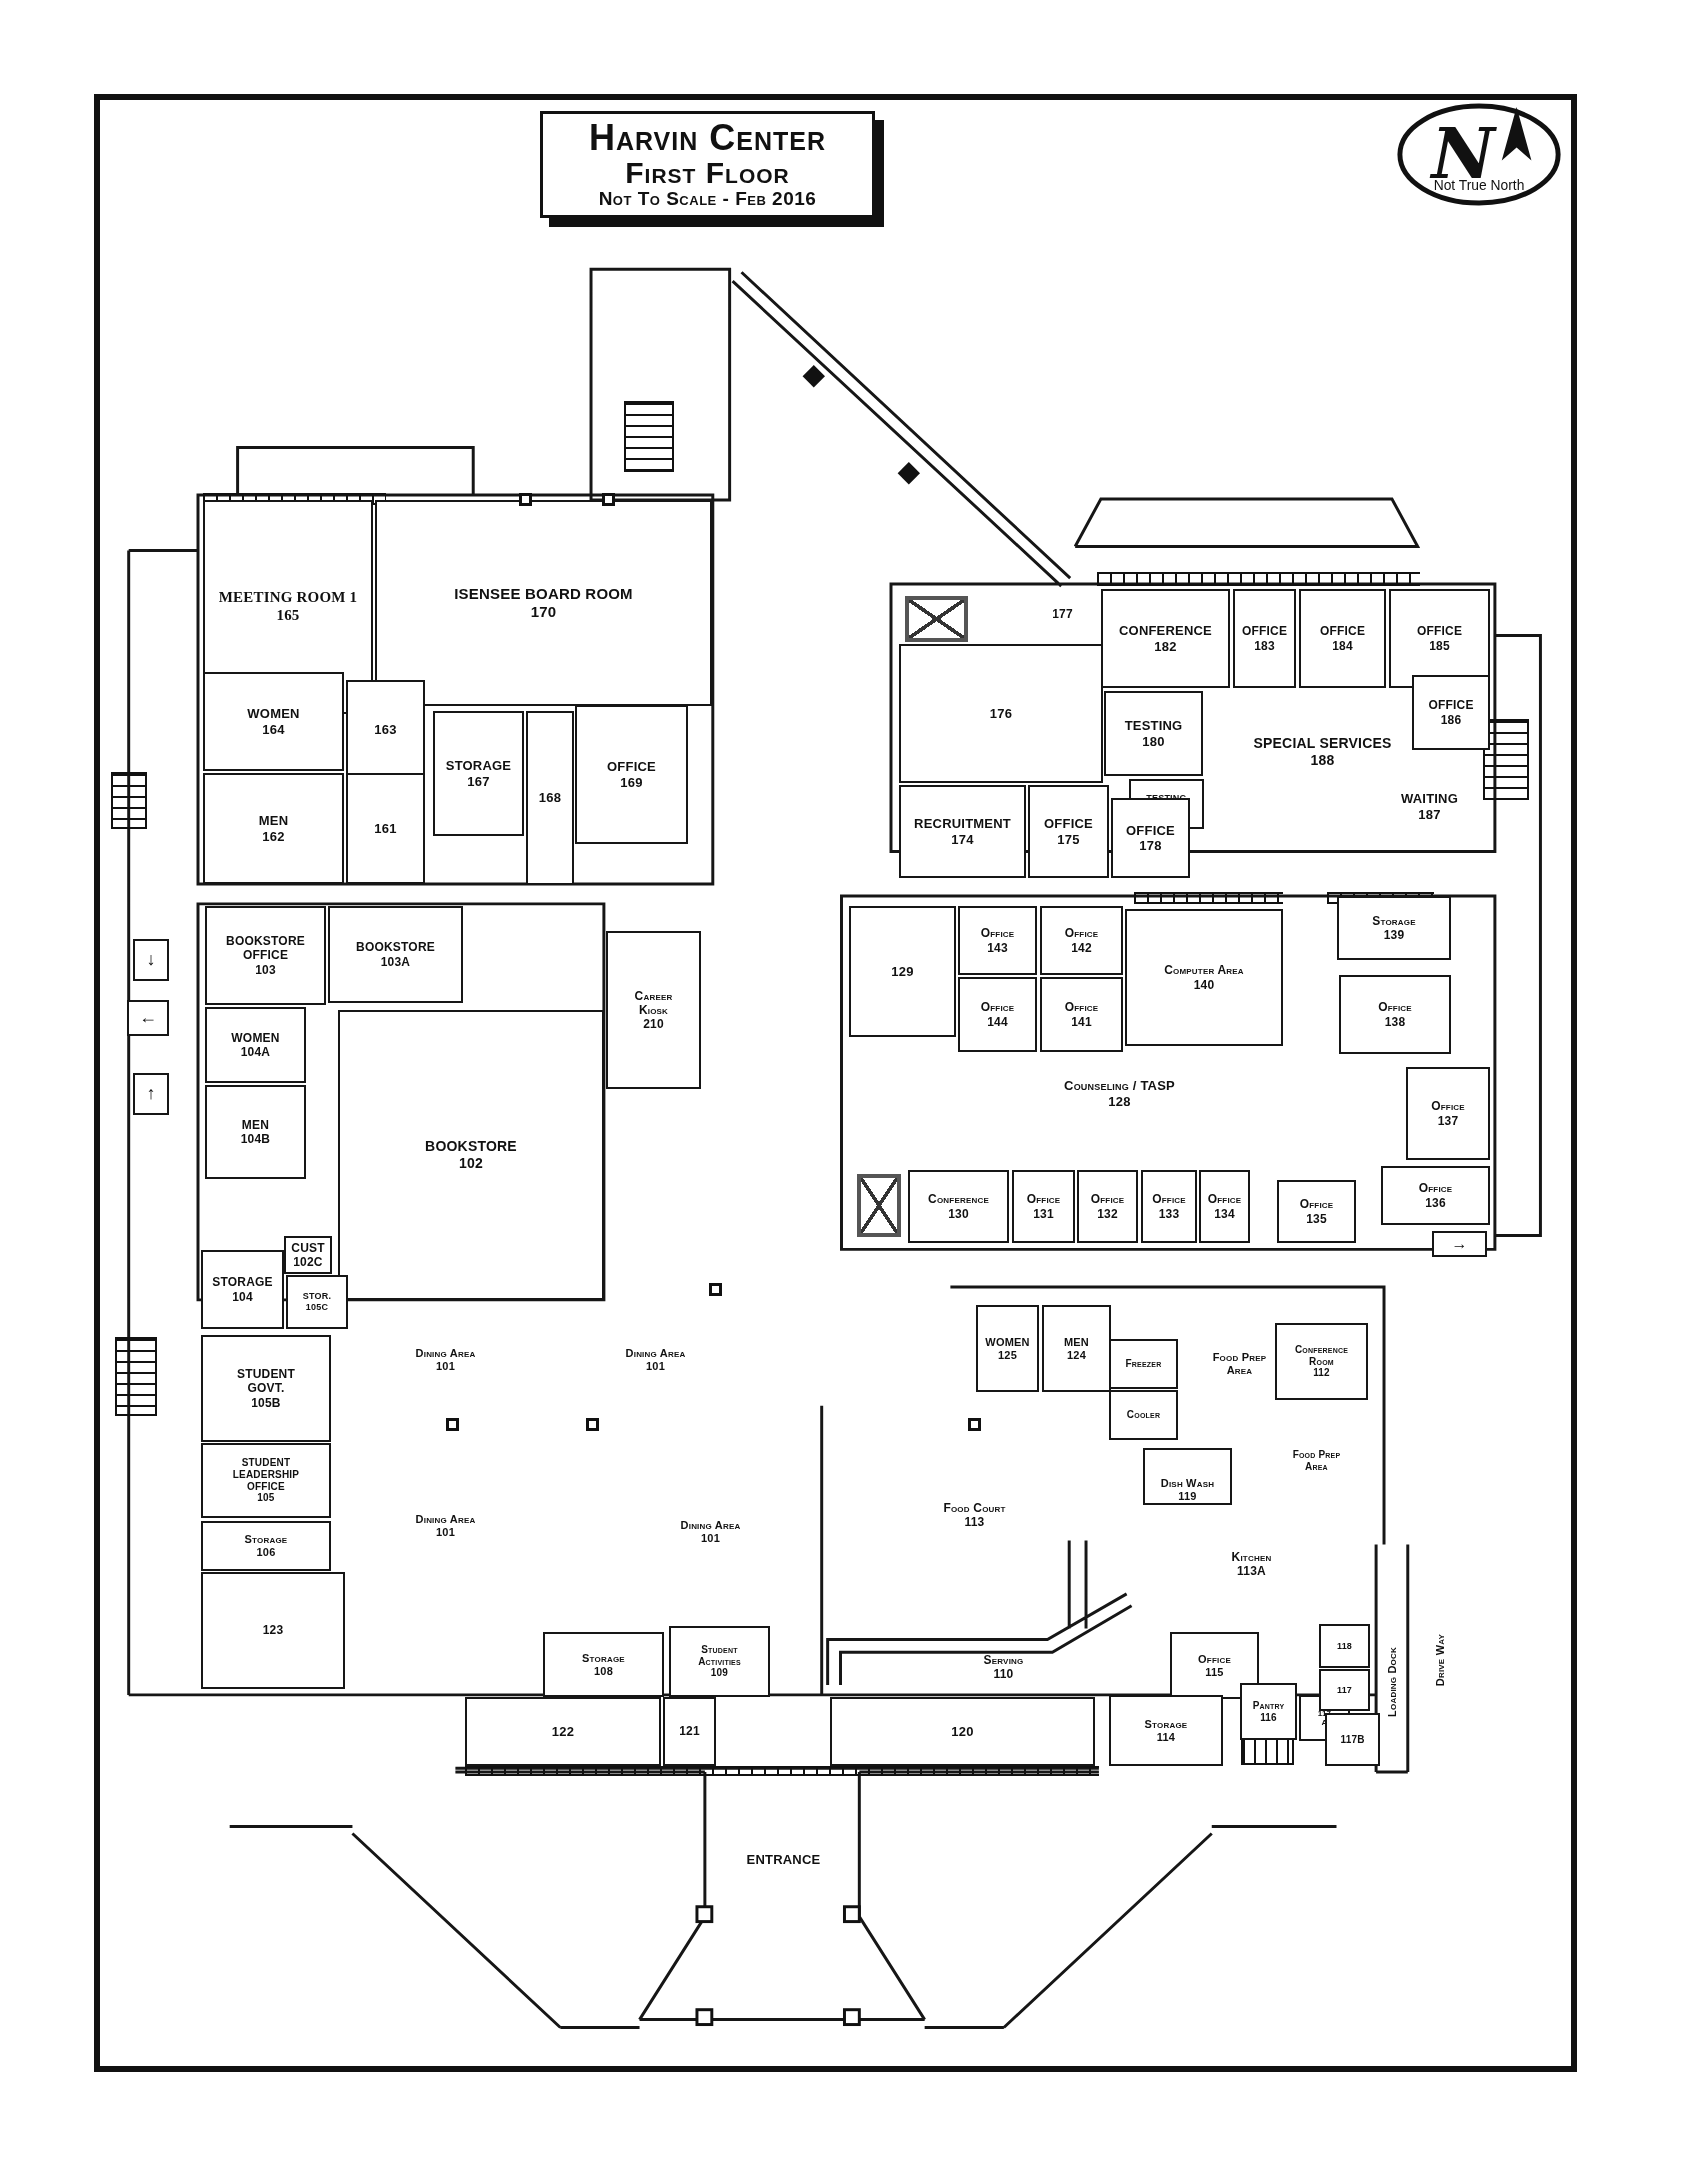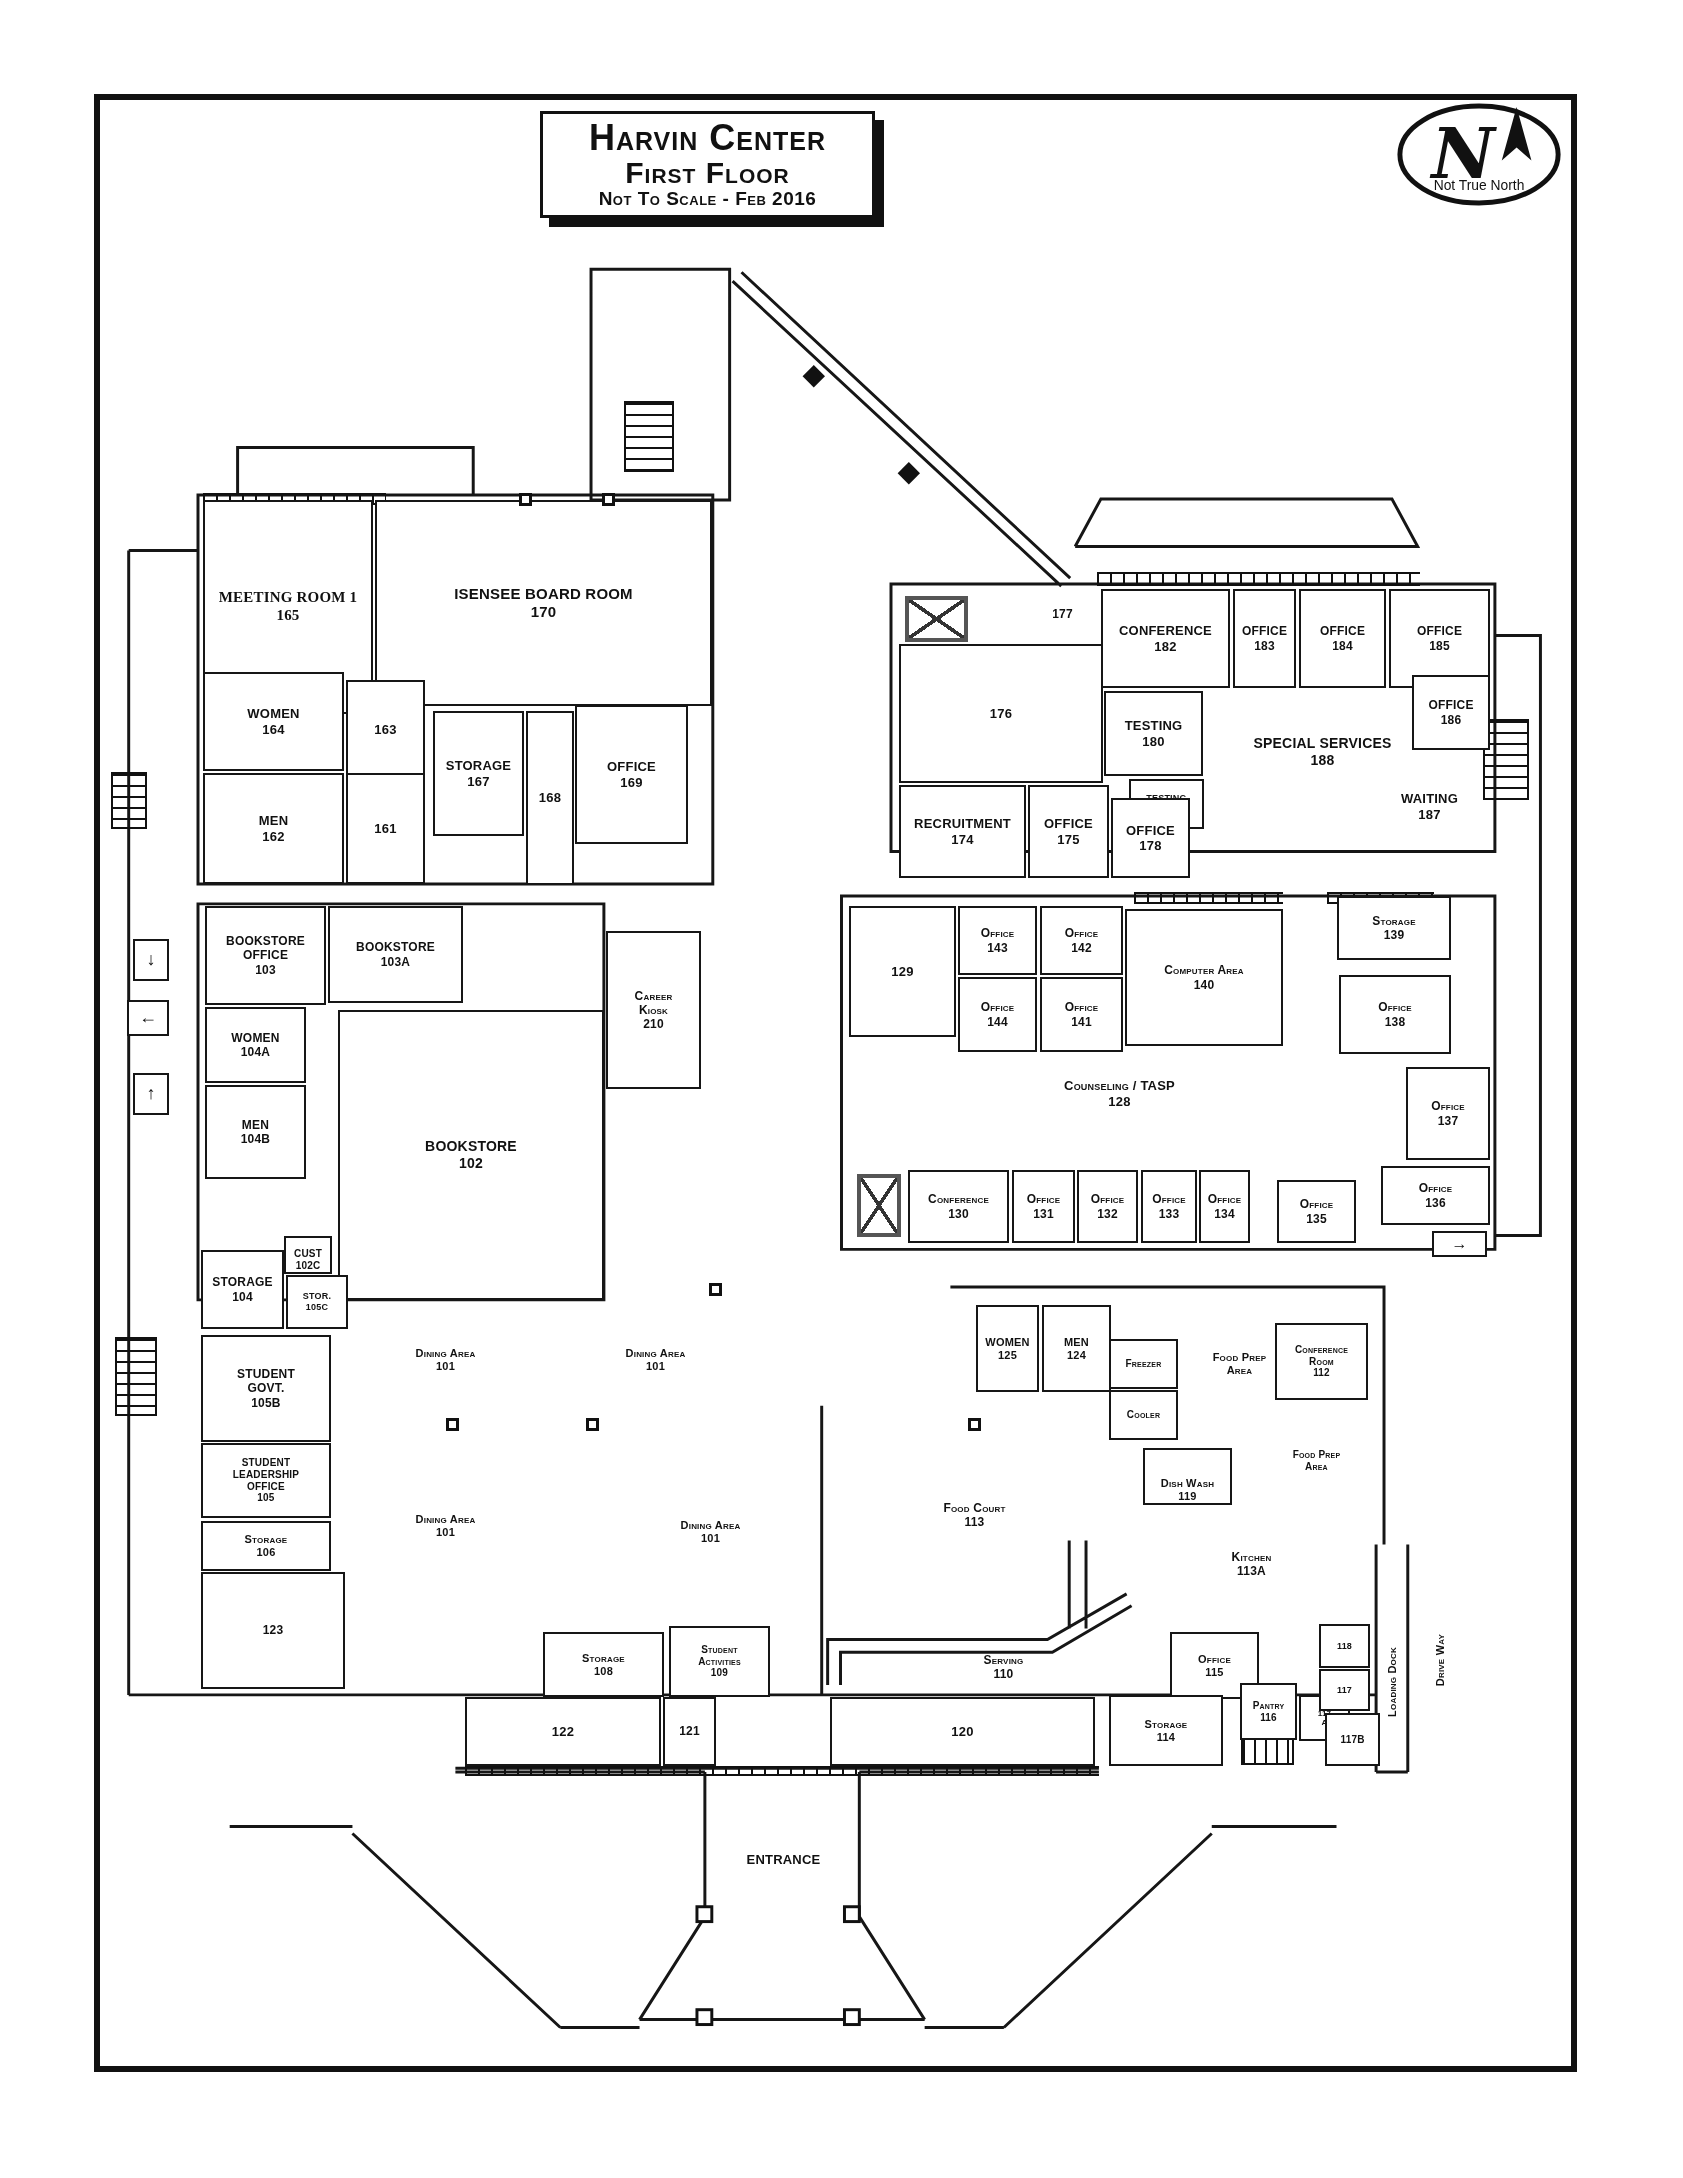--- a/index.html
+++ b/index.html
@@ -281,21 +281,21 @@
       <span class="lbl">Office
 135</span>
     </div>
     <div class="room sc" style="left: 1381px; top: 1166px; width: 109px; height: 59px; font-size: 12px;">
       <span class="lbl">Office
 136</span>
     </div>
     <div class="room arrowbox" style="left: 1432px; top: 1231px; width: 55px; height: 26px; font-size: 16px;">
       <span class="lbl">→</span>
     </div>
-    <div class="room" style="left: 284px; top: 1236px; width: 48px; height: 38px; font-size: 10px; align-items: flex-end;">
+    <div class="room" style="left: 284px; top: 1236px; width: 48px; height: 38px; font-size: 12px;">
       <span class="lbl">CUST
 102C</span>
     </div>
     <div class="room" style="left: 201px; top: 1250px; width: 83px; height: 79px; font-size: 12px;">
       <span class="lbl">STORAGE
 104</span>
     </div>
     <div class="room" style="left: 286px; top: 1275px; width: 62px; height: 54px; font-size: 9px;">
       <span class="lbl">STOR.
 105C</span>

